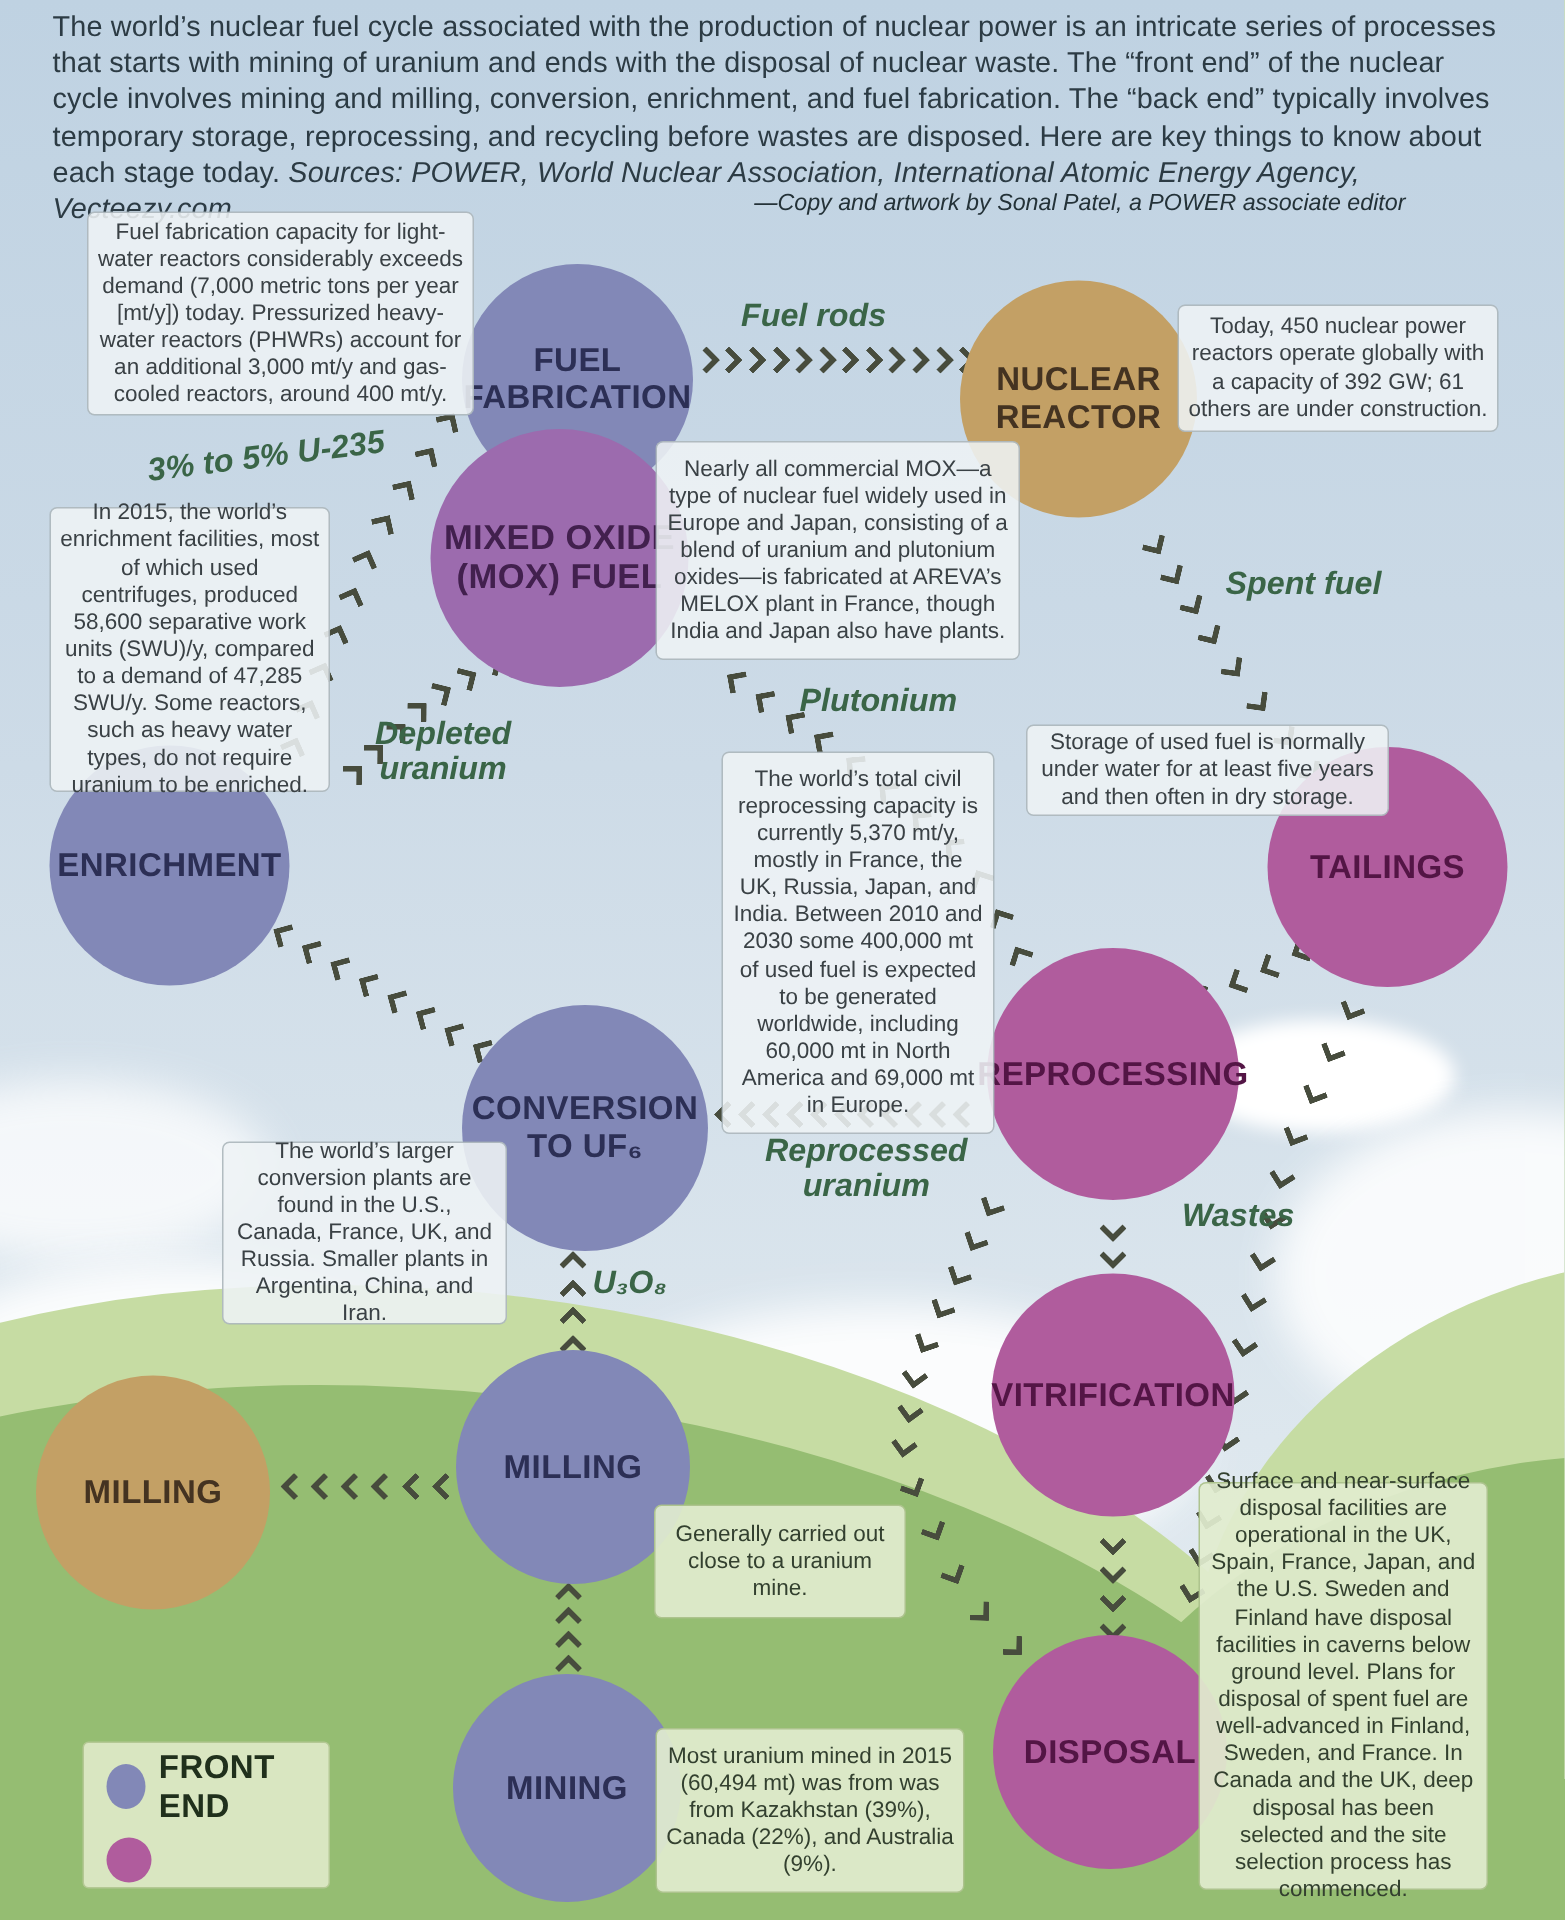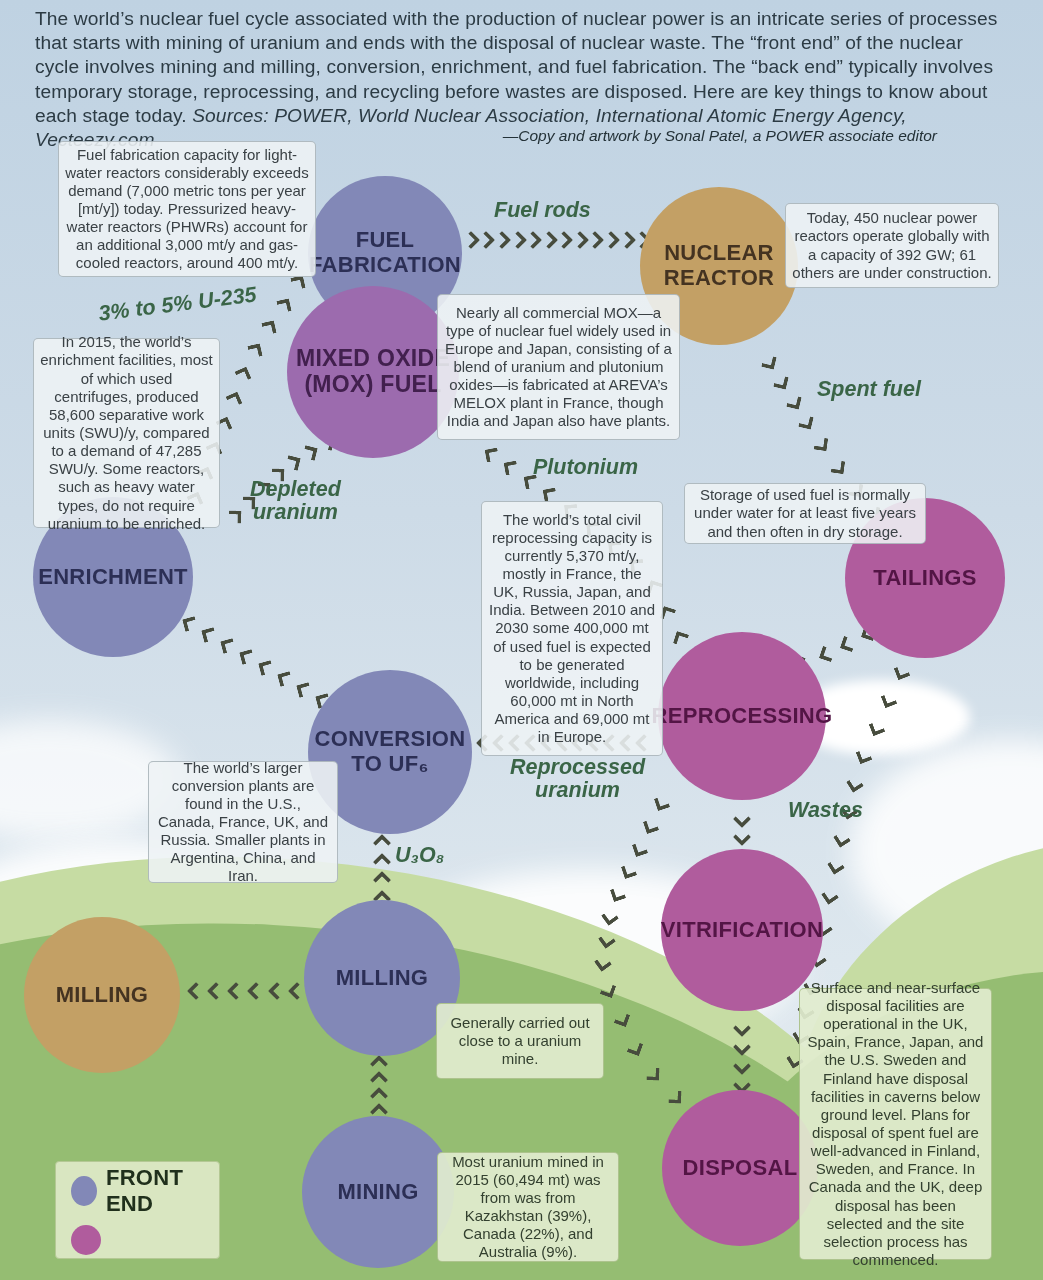--- a/index.html
+++ b/index.html
@@ -281,21 +281,21 @@
       </div>
       <div class="note" style="left: 684px; top: 483px; width: 242px; height: 61px;">
         <span>Storage of used fuel is normally under water for at least five years and then often in dry storage.</span>
       </div>
       <div class="note" style="left: 148px; top: 761px; width: 190px; height: 122px;">
         <span>The world’s larger conversion plants are found in the U.S., Canada, France, UK, and Russia. Smaller plants in Argentina, China, and Iran.</span>
       </div>
       <div class="note green" style="left: 436px; top: 1003px; width: 168px; height: 76px;">
         <span>Generally carried out close to a uranium mine.</span>
       </div>
-      <div class="note green" style="left: 437px; top: 1152px; width: 182px; height: 110px; text-align: center;">
+      <div class="note green" style="left: 437px; top: 1152px; width: 206px; height: 110px; text-align: center;">
         <span>Most uranium mined in 2015 (60,494 mt) was from was from Kazakhstan (39%), Canada (22%), and Australia (9%).</span>
       </div>
       <div class="note green" style="left: 799px; top: 988px; width: 193px; height: 272px;">
         <span>Surface and near-surface disposal facilities are operational in the UK, Spain, France, Japan, and the U.S. Sweden and Finland have disposal facilities in caverns below ground level. Plans for disposal of spent fuel are well-advanced in Finland, Sweden, and France. In Canada and the UK, deep disposal has been selected and the site selection process has commenced.</span>
       </div>
     </div>
   <div id="label-layer">
       <div class="flow-label" style="left: 98px; top: 293px; transform: rotate(-7deg);">3% to 5% U-235</div>
       <div class="flow-label" style="left: 494px; top: 199px; text-align: right;">Fuel rods</div>
       <div class="flow-label" style="left: 817px; top: 378px;">Spent fuel</div>

